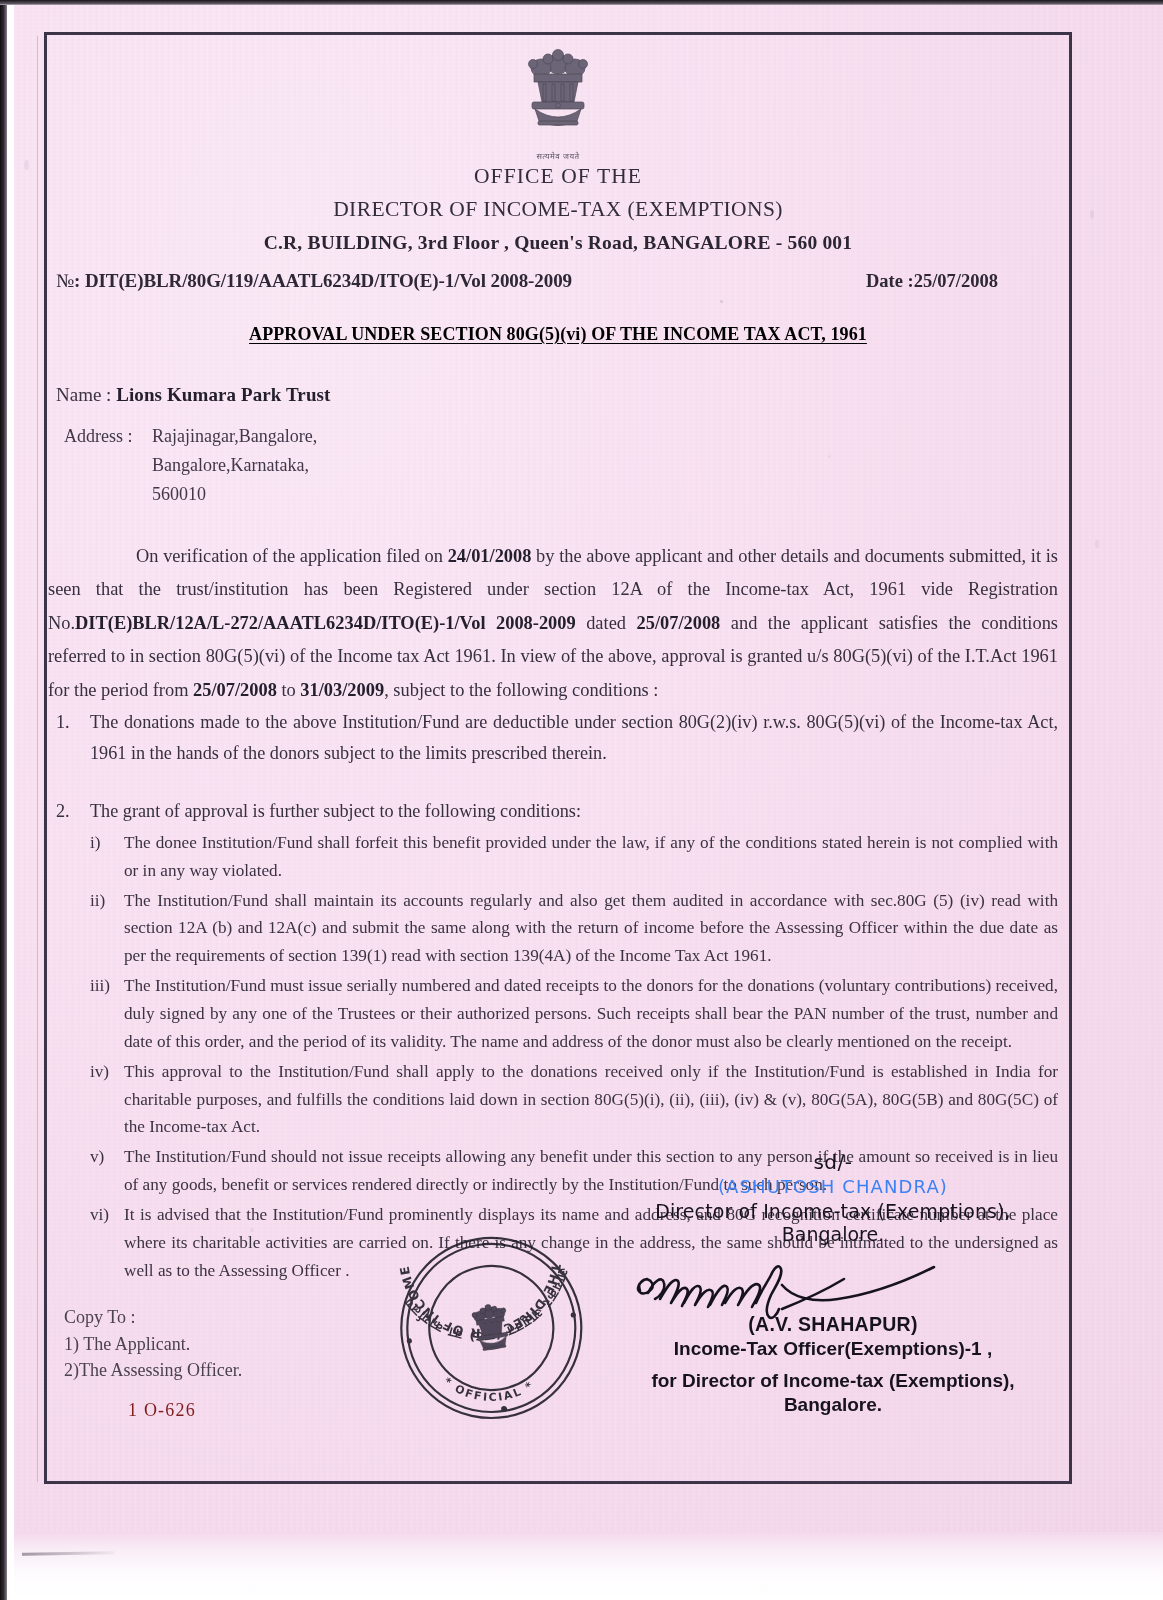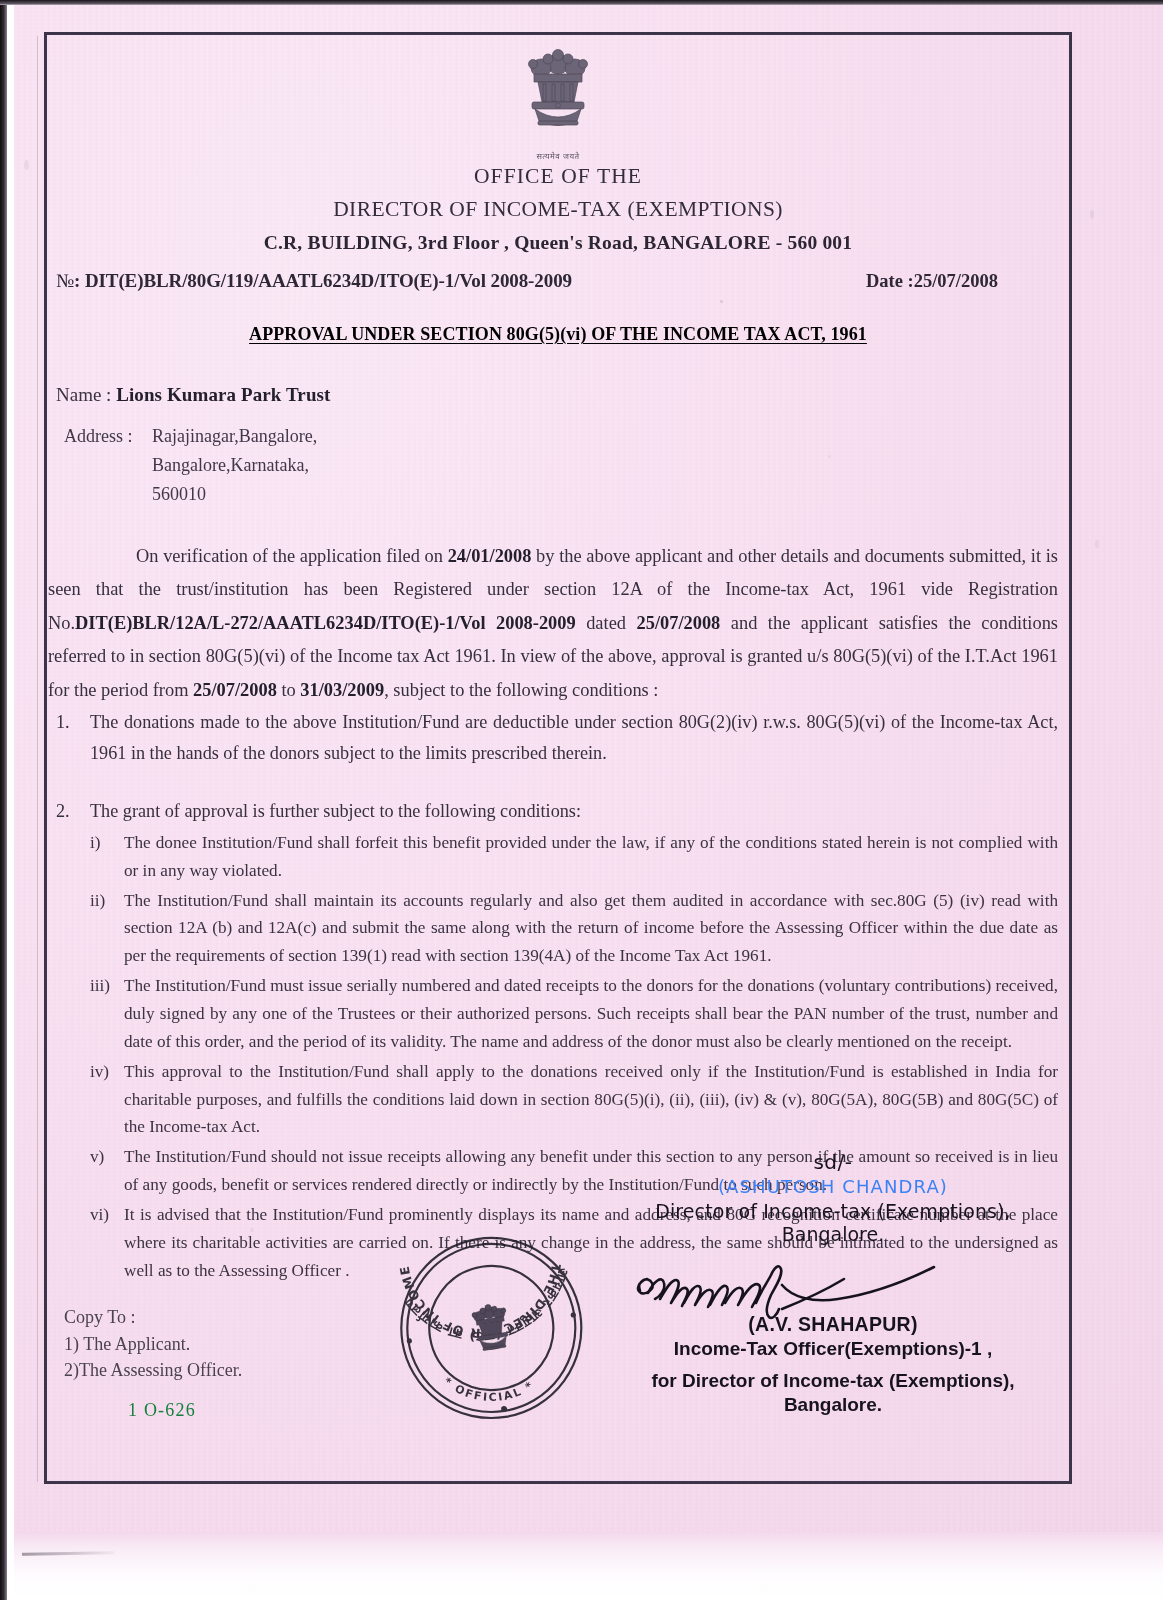--- a/index.html
+++ b/index.html
@@ -320,21 +320,21 @@
     font-size: 18px;
     line-height: 1.48;
     color: #4a4252;
   }
   .copy-to div { white-space: nowrap; }
   .doc-code {
     position: absolute;
     left: 84px;
     top: 1368px;
     font-size: 18px;
-    color: #15803d;
+    color: #7f1d1d;
     letter-spacing: 1.2px;
     text-align: right;
   }
 
   
   .speck {
     position: absolute;
     background: rgba(120,105,130,.22);
     border-radius: 50%;
     pointer-events: none;

